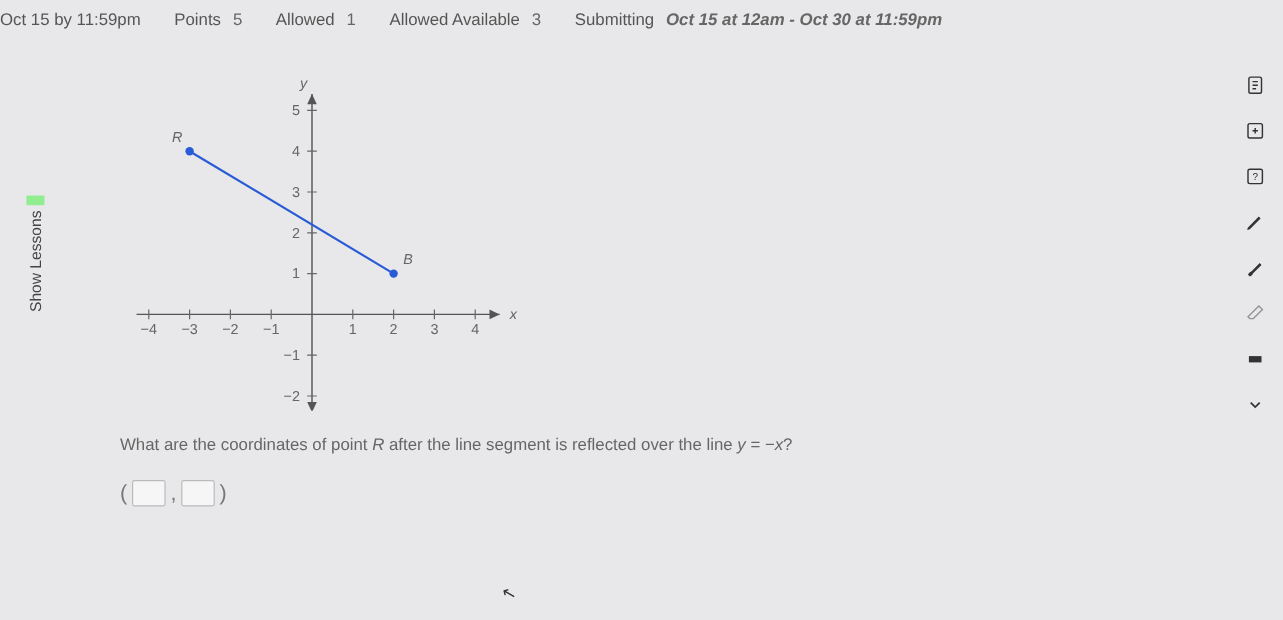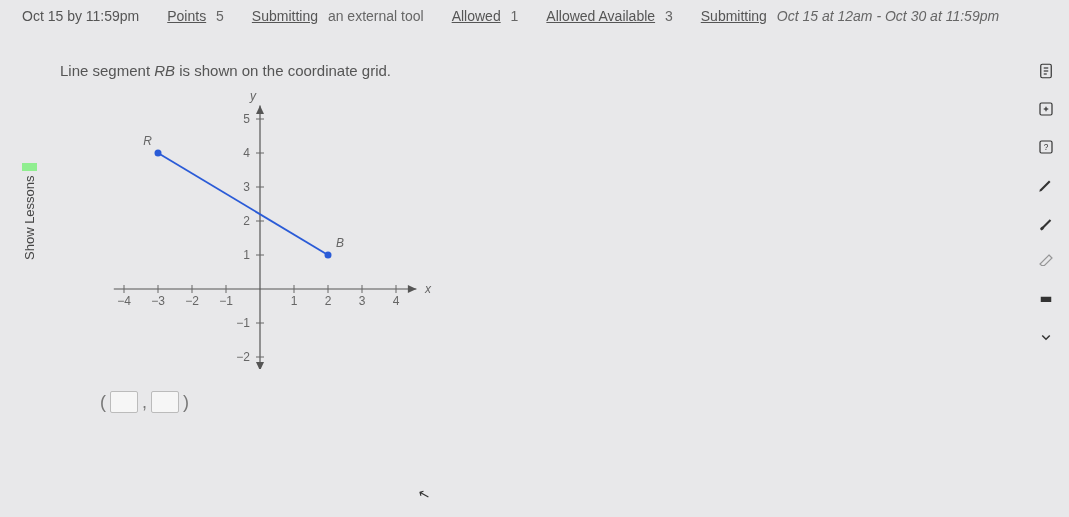--- a/index.html
+++ b/index.html
@@ -12,25 +12,24 @@
       position: relative;
       color: #444;
     }
     .top-bar {
       display: flex;
       align-items: center;
       padding: 8px 0 8px 0;
       font-size: 14px;
       gap: 28px;
       color: #555;
-      margin-left: 22px;
-    }
-    .top-bar .label { font-weight: 400; text-decoration: underline; }
+    }
+    .top-bar .label { font-weight: 400; }
     .top-bar .value { margin-left: 6px; color: #666; }
-    .top-bar .italic { font-style: italic; }
+    .top-bar .italic { font-style: italic; font-weight: bold; }
     .show-lessons {
       position: absolute;
       left: 22px;
       top: 260px;
       transform: rotate(-90deg);
       transform-origin: left top;
       font-size: 13px;
       color: #444;
       cursor: pointer;
       border-right: 8px solid lightgreen;
@@ -114,43 +113,36 @@
 </head>
 <body>
 
 <div class="top-bar">
   <span>Oct 15 by 11:59pm</span>
   <span>
     <span class="label">Points</span>
     <span class="value">5</span>
   </span>
   <span>
-    <span class="label">Submitting</span>
-    <span class="value">an external tool</span>
-  </span>
-  <span>
     <span class="label">Allowed</span>
     <span class="value">1</span>
   </span>
   <span>
     <span class="label">Allowed Available</span>
     <span class="value">3</span>
   </span>
   <span>
     <span class="label">Submitting</span>
     <span class="value italic">Oct 15 at 12am - Oct 30 at 11:59pm</span>
   </span>
 </div>
 
 <div class="show-lessons">Show Lessons</div>
 
 <div class="content">
-  <p class="prompt">
-    <span>Line segment </span><span class="mi">RB</span><span> is shown on the coordinate grid.</span>
-  </p>
 
   <div class="chart-wrap">
     <svg class="grid" width="360" height="280">
         <line x1="13.800000000000011" y1="200" x2="316.4" y2="200" stroke="#555" stroke-width="1.2"></line>
         <line x1="160" y1="16.399999999999977" x2="160" y2="281.6" stroke="#555" stroke-width="1.2"></line>
         <polygon points="316.4,200 307.9,196 307.9,204" fill="#555"></polygon>
         <polygon points="160,16.399999999999977 156,24.899999999999977 164,24.899999999999977" fill="#555"></polygon>
         <polygon points="160,281.6 156,273.1 164,273.1" fill="#555"></polygon>
         <line x1="24" y1="196" x2="24" y2="204" stroke="#666"></line>
         <text x="24" y="216" text-anchor="middle" class="tick-label">−4</text>
@@ -185,20 +177,23 @@
         <text x="324.9" y="204" class="axis-label">x</text>
         <text x="156" y="11.300000000000011" text-anchor="end" class="axis-label">y</text>
         <line x1="58" y1="64" x2="228" y2="166" stroke="#2a5bd7" stroke-width="1.8"></line>
         <circle cx="58" cy="64" r="3.5" fill="#2a5bd7"></circle>
         <text x="52" y="56" class="axis-label" text-anchor="end">R</text>
         <circle cx="228" cy="166" r="3.5" fill="#2a5bd7"></circle>
         <text x="236" y="158" class="axis-label" text-anchor="start">B</text>
       </svg>
   </div>
 
+  <p class="question">
+    <span>What are the coordinates of point </span><span class="mi">R</span><span> after the line segment is reflected over the line </span><span class="mi">y = −x</span><span>?</span>
+  </p>
 
   <div class="answer">
     <span>(</span>
     <span class="input-box"></span>
     <span>,</span>
     <span class="input-box"></span>
     <span>)</span>
   </div>
 </div>
 

